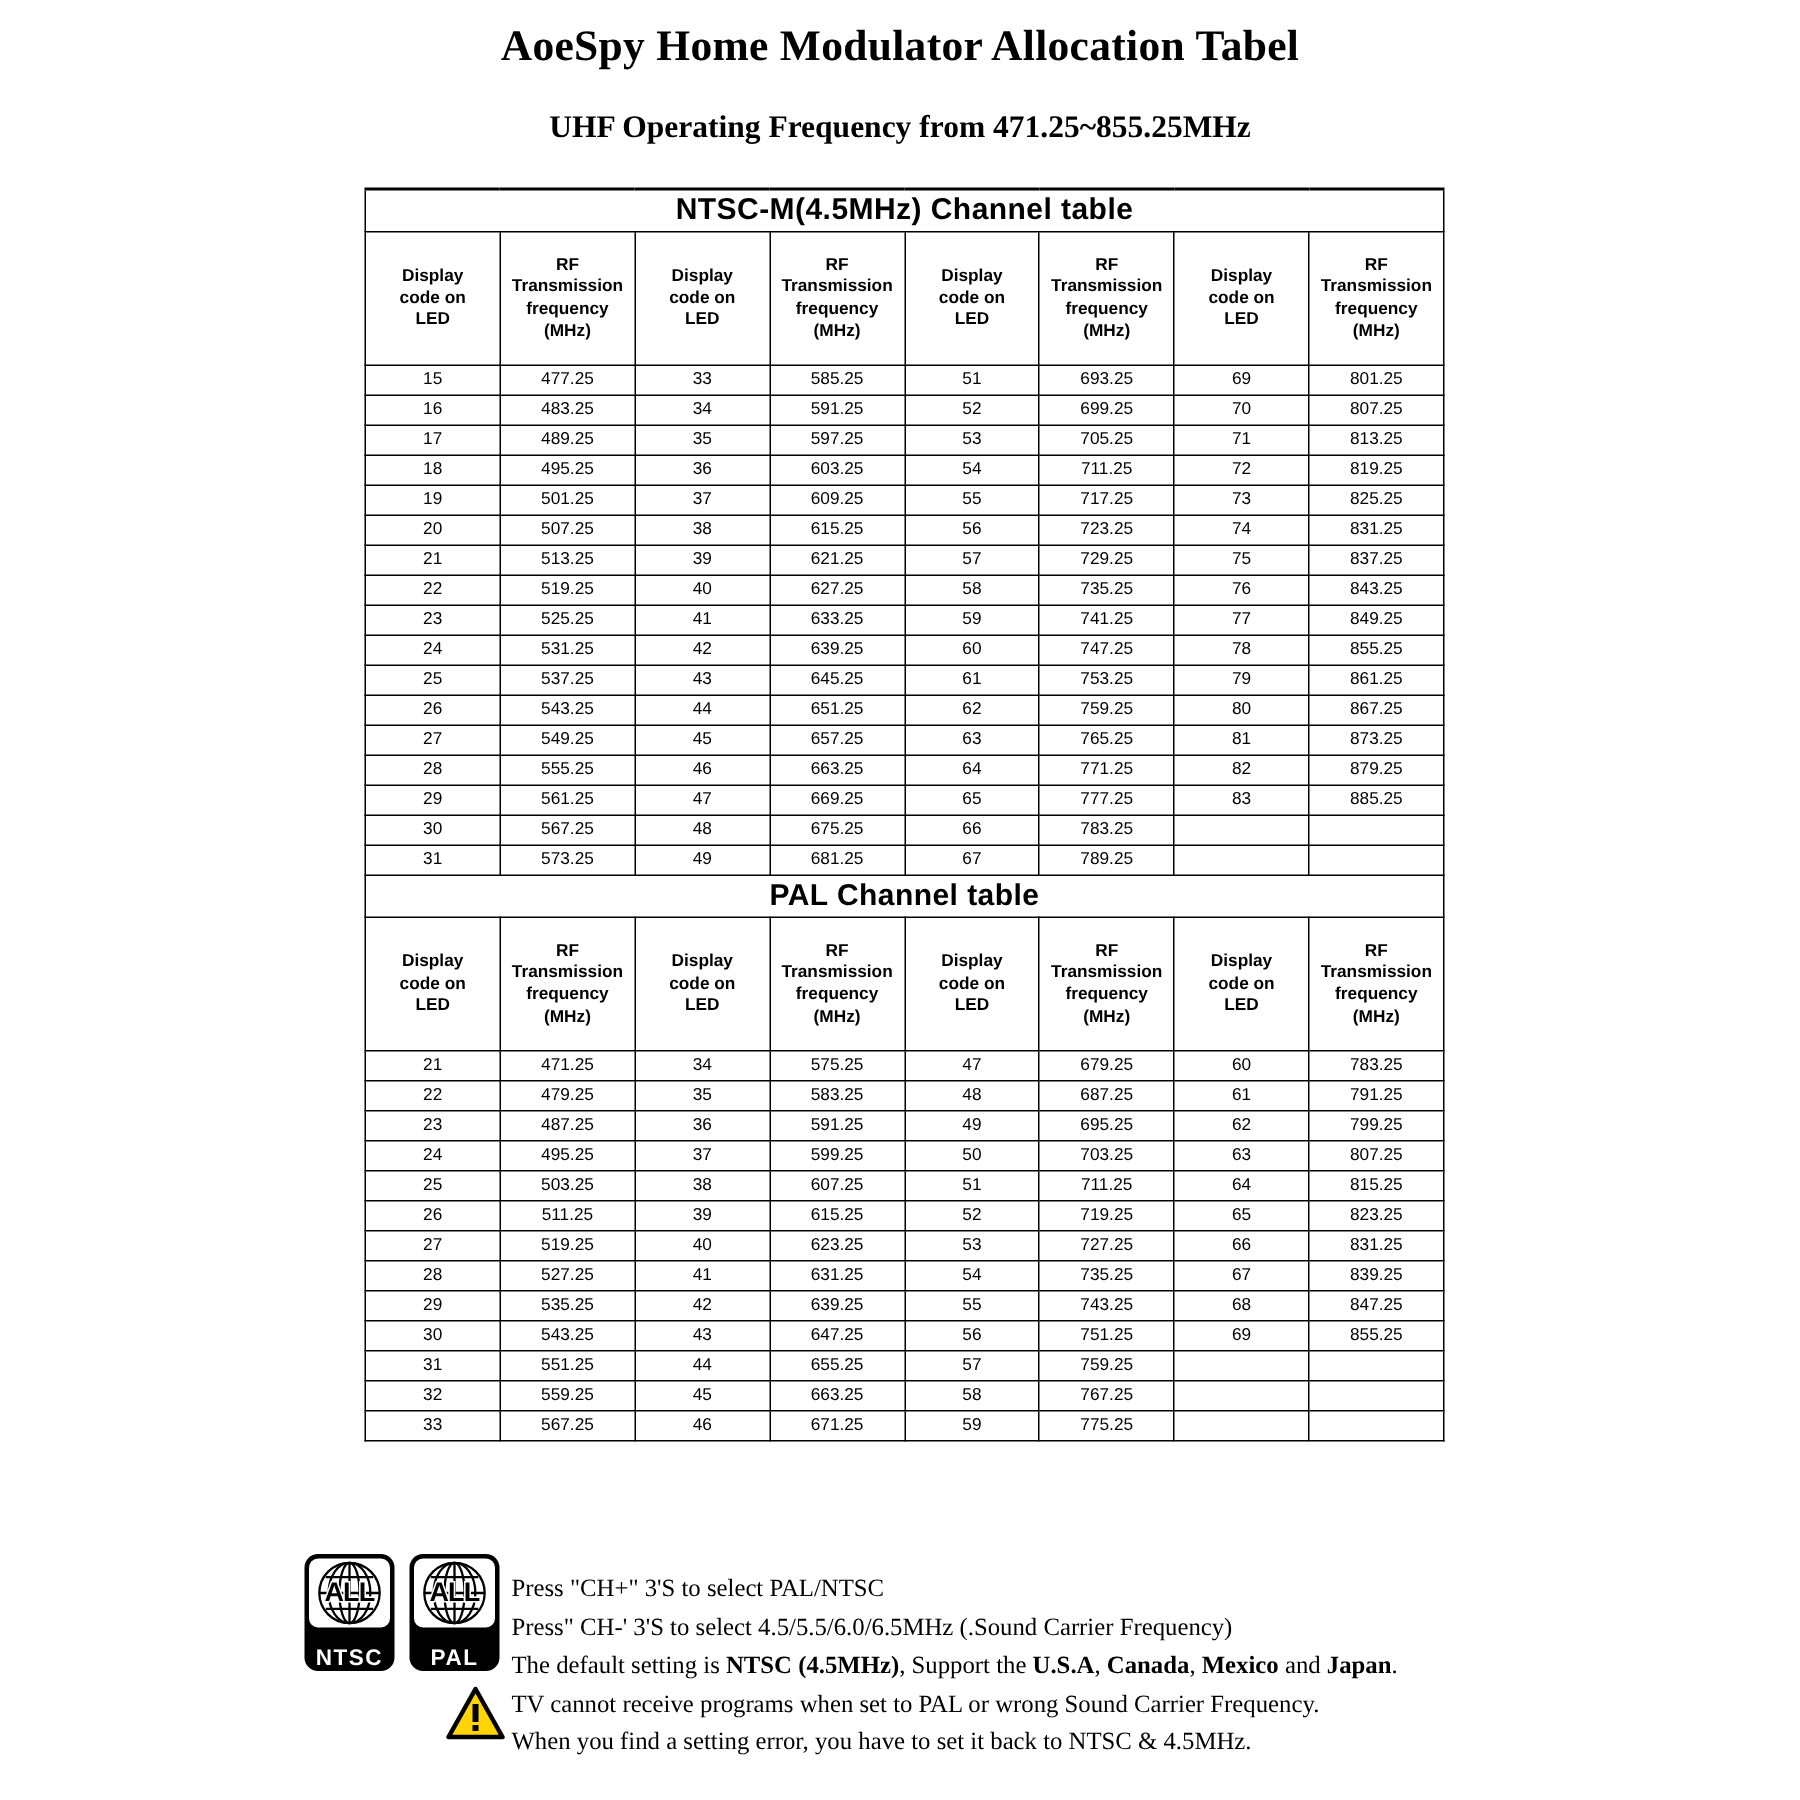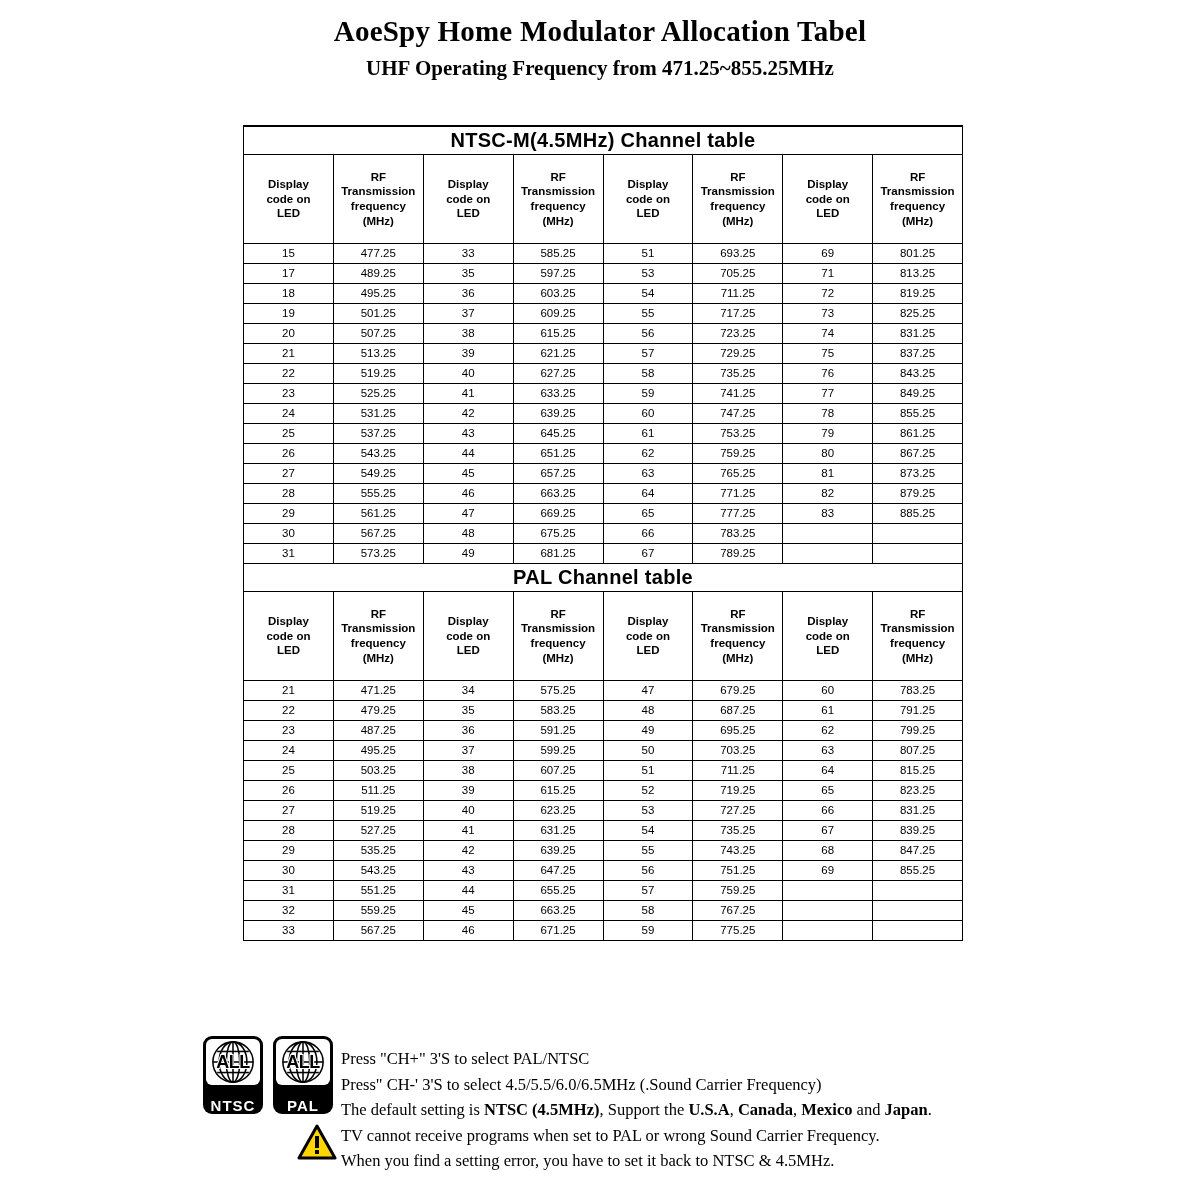--- a/index.html
+++ b/index.html
@@ -29,21 +29,21 @@
     letter-spacing: 0.2px;
     margin: 0;
     padding-top: 16px;
     line-height: 1.1;
   }
   .doc-subtitle {
     text-align: center;
     font-family: "Liberation Serif", serif;
     font-weight: bold;
     font-size: 21px;
-    margin: 0;
+    margin: 16px;
     padding-top: 9px;
     line-height: 1.1;
   }
 
   
   .table-wrap {
     position: absolute;
     left: 243px;
     top: 125px;
     width: 720px;
@@ -232,20 +232,30 @@
           </tr>
           <tr>
             <td class="data-cell col-code">15</td>
             <td class="data-cell col-freq">477.25</td>
             <td class="data-cell col-code">33</td>
             <td class="data-cell col-freq">585.25</td>
             <td class="data-cell col-code">51</td>
             <td class="data-cell col-freq">693.25</td>
             <td class="data-cell col-code">69</td>
             <td class="data-cell col-freq">801.25</td>
+          </tr>
+          <tr>
+            <td class="data-cell col-code">16</td>
+            <td class="data-cell col-freq">483.25</td>
+            <td class="data-cell col-code">34</td>
+            <td class="data-cell col-freq">591.25</td>
+            <td class="data-cell col-code">52</td>
+            <td class="data-cell col-freq">699.25</td>
+            <td class="data-cell col-code">70</td>
+            <td class="data-cell col-freq">807.25</td>
           </tr>
           <tr>
             <td class="data-cell col-code">17</td>
             <td class="data-cell col-freq">489.25</td>
             <td class="data-cell col-code">35</td>
             <td class="data-cell col-freq">597.25</td>
             <td class="data-cell col-code">53</td>
             <td class="data-cell col-freq">705.25</td>
             <td class="data-cell col-code">71</td>
             <td class="data-cell col-freq">813.25</td>

